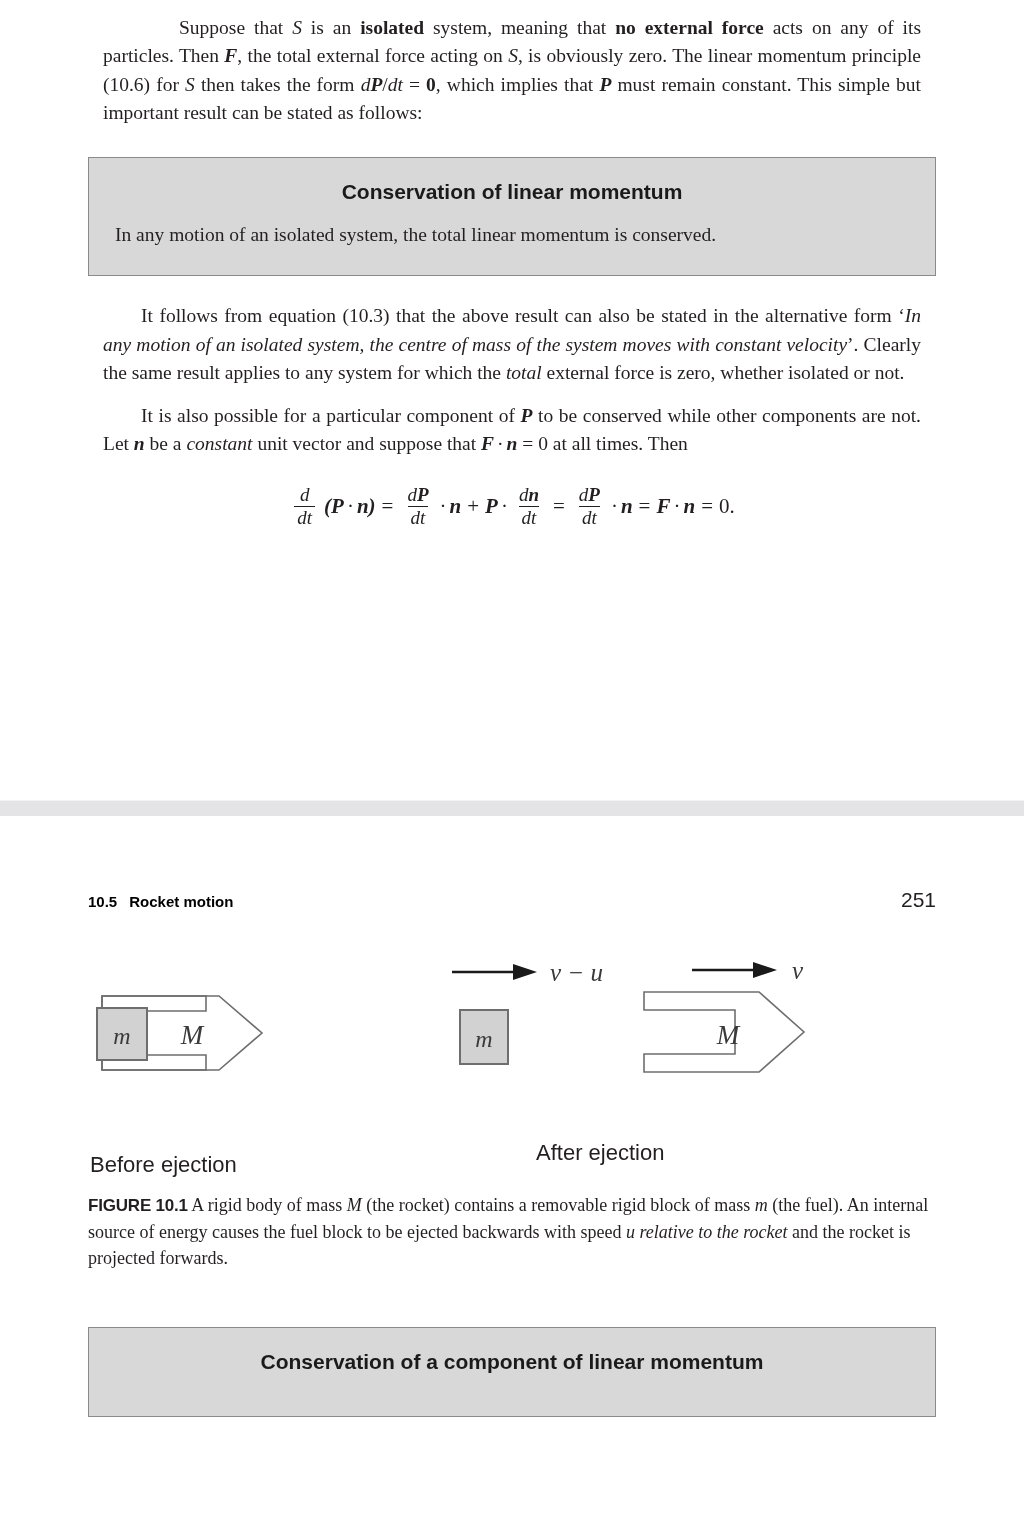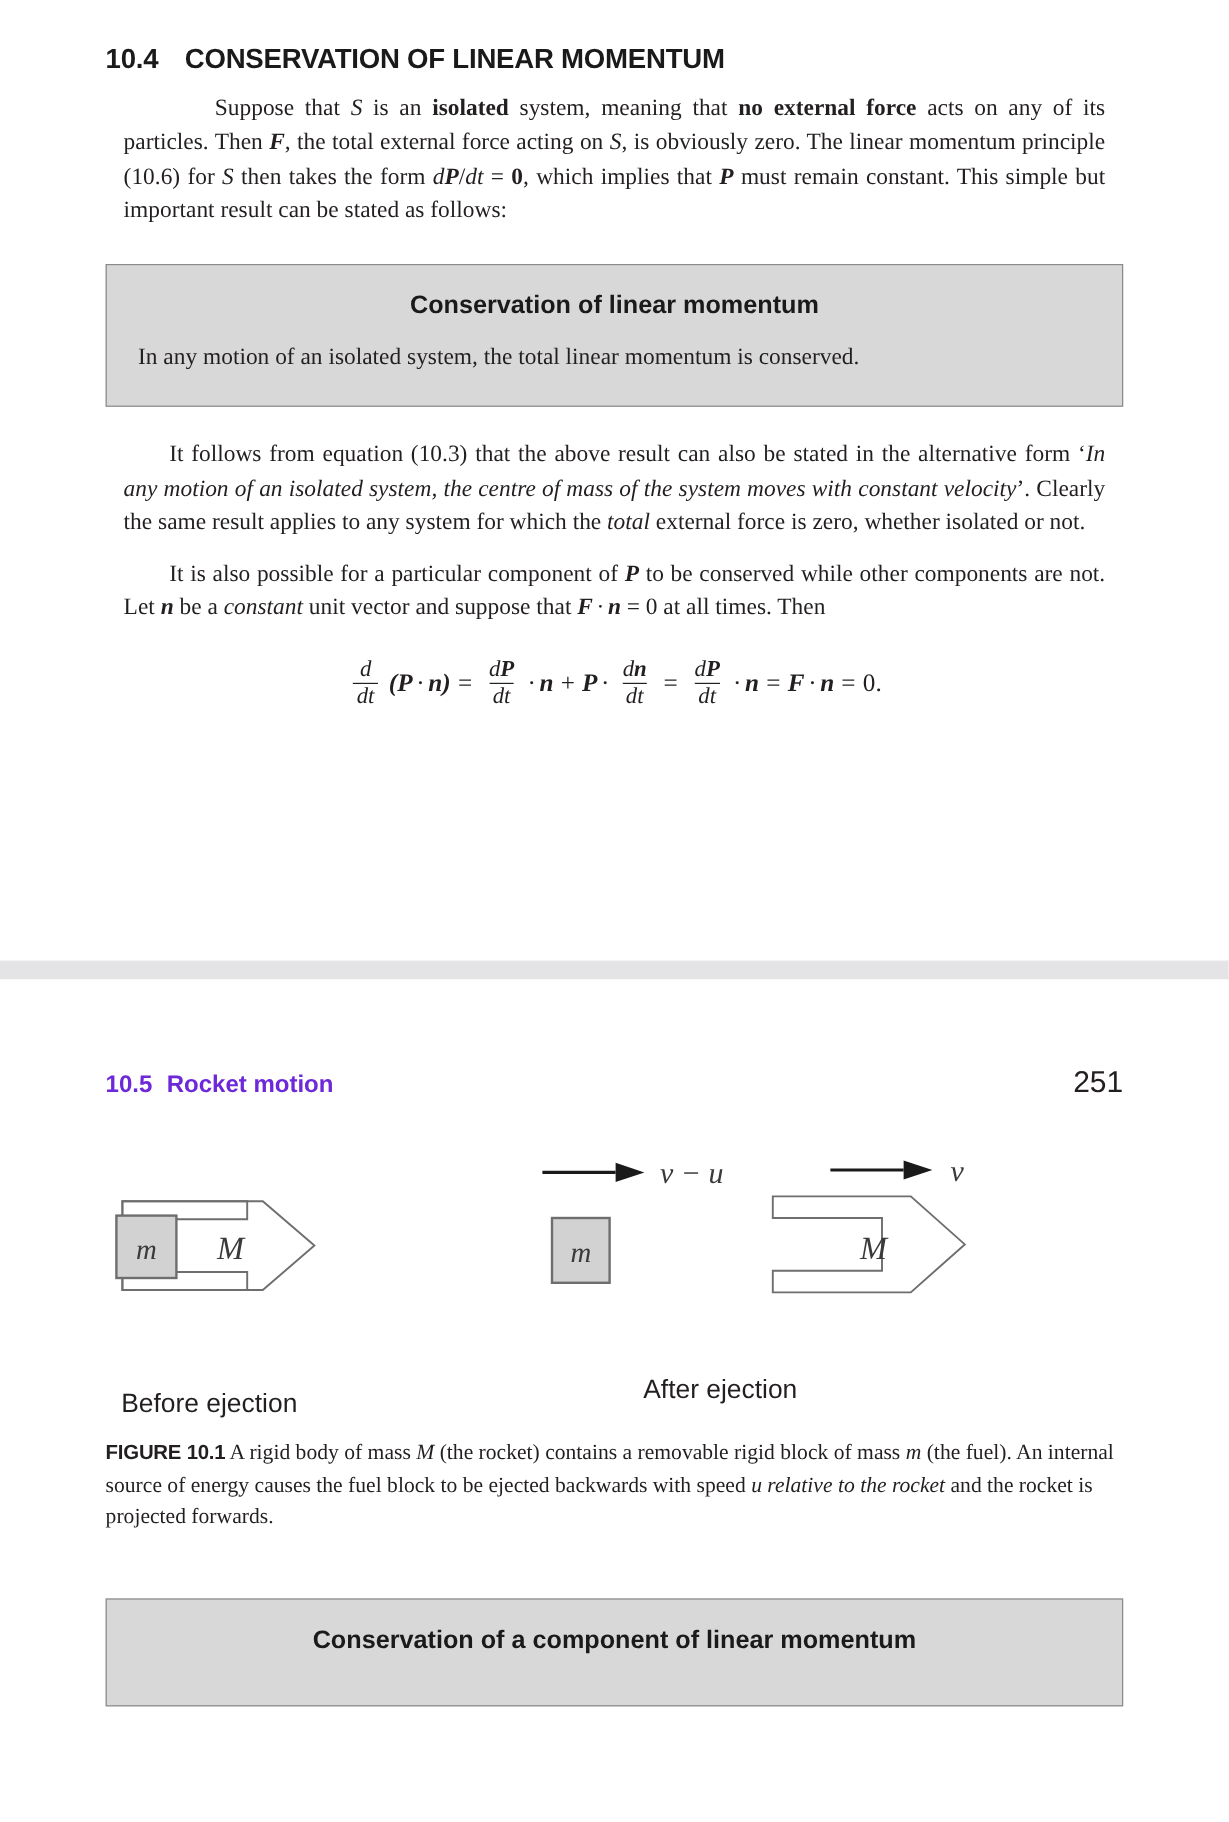--- a/index.html
+++ b/index.html
@@ -121,47 +121,47 @@
   
   .running {
     display: flex;
     justify-content: space-between;
     align-items: baseline;
     padding-top: 72px;
   }
   .running-left {
     font-family: "Liberation Sans", sans-serif;
     font-weight: bold;
-    font-size: 20px;
-    color: #6d28d9;
+    font-size: 15px;
+    color: #000000;
   }
   .running-left .rnum { margin-right: 12px; }
   .running-right {
     font-family: "Liberation Sans", sans-serif;
-    font-size: 25px;
+    font-size: 21px;
     color: #231f20;
   }
 
   
   .figure-area {
     position: relative;
     height: 200px;
     margin-top: 36px;
   }
   .figure-area svg { position: absolute; left: 0; top: 0; }
 
   .fig-caps {
     position: relative;
     height: 40px;
     margin-top: 4px;
     font-family: "Liberation Sans", sans-serif;
     font-size: 22px;
     color: #231f20;
   }
-  .cap-before { position: absolute; left: 13px; top: 0; text-align: right; }
+  .cap-before { position: absolute; left: 2px; top: 0; text-align: right; }
   .cap-after  { position: absolute; left: 448px; top: -12px; }
 
   .fig-caption {
     font-size: 18px;
     line-height: 1.45;
     color: #231f20;
   }
   .fig-caption .figlabel {
     font-family: "Liberation Sans", sans-serif;
     font-weight: bold;
@@ -170,24 +170,20 @@
   }
 
   .stmt-box.bottom { margin-top: 56px; }
 </style>
 </head>
 <body>
 
 <div class="page page-one">
   <div class="content">
 
-    <div class="section-head">
-      <span class="num">10.4</span>
-      <span>CONSERVATION OF LINEAR MOMENTUM</span>
-    </div>
 
     <p class="body first"><span>Suppose that </span><span class="mcal">S</span><span> is an </span><b>isolated</b><span> system, meaning that </span><b>no external force</b><span> acts on any of its particles. Then </span><span class="mbi">F</span><span>, the total external force acting on </span><span class="mcal">S</span><span>, is obviously zero. The linear momentum principle (10.6) for </span><span class="mcal">S</span><span> then takes the form </span><span class="mi">d</span><span class="mbi">P</span><span>/</span><span class="mi">dt</span><span> = </span><b>0</b><span>, which implies that </span><span class="mbi">P</span><span> must remain constant. This simple but important result can be stated as follows:</span></p>
 
     <div class="stmt-box top">
       <div class="stmt-title">Conservation of linear momentum</div>
       <div class="stmt-text">In any motion of an isolated system, the total linear momentum is conserved.</div>
     </div>
 
     <p class="body indent" style="margin-top:26px;"><span>It follows from equation (10.3) that the above result can also be stated in the alternative form ‘</span><i>In any motion of an isolated system, the centre of mass of the system moves with constant velocity</i><span>’. Clearly the same result applies to any system for which the </span><i>total</i><span> external force is zero, whether isolated or not.</span></p>
 

